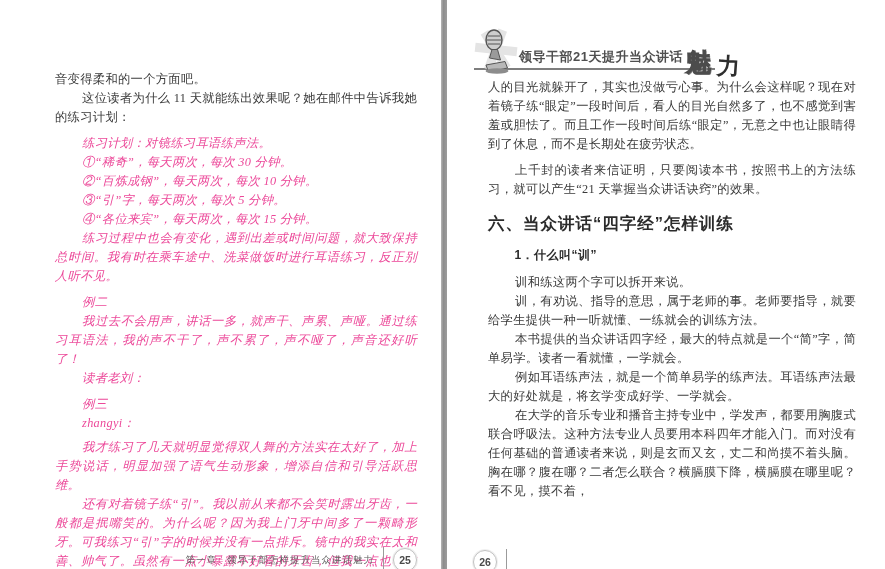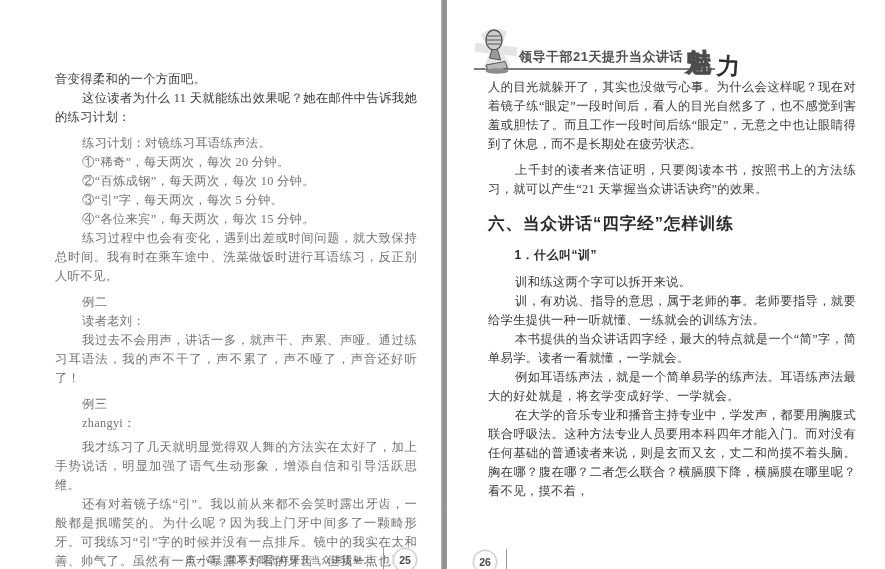--- a/index.html
+++ b/index.html
@@ -6,21 +6,21 @@
   .stage{position:relative;width:885px;height:569px;background:#ffffff;overflow:hidden;
          font-family:"Liberation Serif","DejaVu Serif",serif;color:#3a3a3a;}
   .page{position:absolute;top:16px;height:569px;background:#fff;overflow:hidden;box-sizing:border-box;}
   .page-left{left:0;width:441px;padding:54px 24px 0 55px;}
   .page-right{left:447px;width:438px;padding:12px 29px 0 41px;}
   .gutter{position:absolute;top:0;left:441px;width:6px;height:569px;
           background:linear-gradient(90deg,#b5b5b5,#8d8d8d 40%,#9c9c9c);}
   
   .para{margin:0;font-size:12.3px;line-height:19px;text-align:justify;letter-spacing:.3px;}
   .para.indent{text-indent:2.2em;}
-  .para.quote{color:#737373;text-indent:2.2em;}
+  .para.quote{font-style:italic;color:#ec4899;text-indent:2.2em;}
   .para.noindent{text-indent:0;}
   .para.gap{margin-top:7px;}
   .para.gap2{margin-top:5px;}
   
   .header{display:flex;align-items:flex-end;margin:0 0 8px -14px;}
   .header-underlined{display:flex;align-items:flex-end;border-bottom:2.5px solid #7e7e7e;padding:0 4px 0 0;}
   .mic{width:44px;height:48px;margin-bottom:-8px;flex:0 0 auto;}
   .header-title{font-family:"Liberation Sans","DejaVu Sans",sans-serif;font-weight:700;
                 font-size:13px;color:#4f4f4f;letter-spacing:.5px;margin:0 3px 2px 1px;white-space:nowrap;}
   .accent1{font-weight:700;font-size:25px;line-height:1;color:#f2f2f2;
@@ -48,28 +48,28 @@
 </head>
 <body>
 
 <div class="stage">
 
   <div class="page page-left">
     <div>
         <p class="para noindent">音变得柔和的一个方面吧。</p>
         <p class="para indent">这位读者为什么 11 天就能练出效果呢？她在邮件中告诉我她的练习计划：</p>
         <p class="para quote gap">练习计划：对镜练习耳语练声法。</p>
-        <p class="para quote">①“稀奇”，每天两次，每次 20 分钟。</p>
+        <p class="para quote">①“稀奇”，每天两次，每次 30 分钟。</p>
         <p class="para quote">②“百炼成钢”，每天两次，每次 10 分钟。</p>
         <p class="para quote">③“引”字，每天两次，每次 5 分钟。</p>
         <p class="para quote">④“各位来宾”，每天两次，每次 15 分钟。</p>
         <p class="para quote">练习过程中也会有变化，遇到出差或时间问题，就大致保持总时间。我有时在乘车途中、洗菜做饭时进行耳语练习，反正别人听不见。</p>
         <p class="para quote gap">例二</p>
+        <p class="para quote">我过去不会用声，讲话一多，就声干、声累、声哑。通过练习耳语法，我的声不干了，声不累了，声不哑了，声音还好听了！</p>
         <p class="para quote">读者老刘：</p>
-        <p class="para quote">我过去不会用声，讲话一多，就声干、声累、声哑。通过练习耳语法，我的声不干了，声不累了，声不哑了，声音还好听了！</p>
         <p class="para quote gap">例三</p>
         <p class="para quote">zhangyi：</p>
         <p class="para quote gap2">我才练习了几天就明显觉得双人舞的方法实在太好了，加上手势说话，明显加强了语气生动形象，增添自信和引导活跃思维。</p>
         <p class="para quote">还有对着镜子练“引”。我以前从来都不会笑时露出牙齿，一般都是抿嘴笑的。为什么呢？因为我上门牙中间多了一颗畸形牙。可我练习“引”字的时候并没有一点排斥。镜中的我实在太和善、帅气了。虽然有一点小暴露不好看的牙齿，但我一点也不在乎。以后我可以大大方方地笑了。</p>
       </div>
     <div class="footer footer-left">
       <span class="footer-chapter">第一章</span>
       <span class="footer-title-text">领导干部怎样提升当众讲话魅力</span>
       <span class="footer-vline"></span>
       <span class="page-num-circle">25</span>

